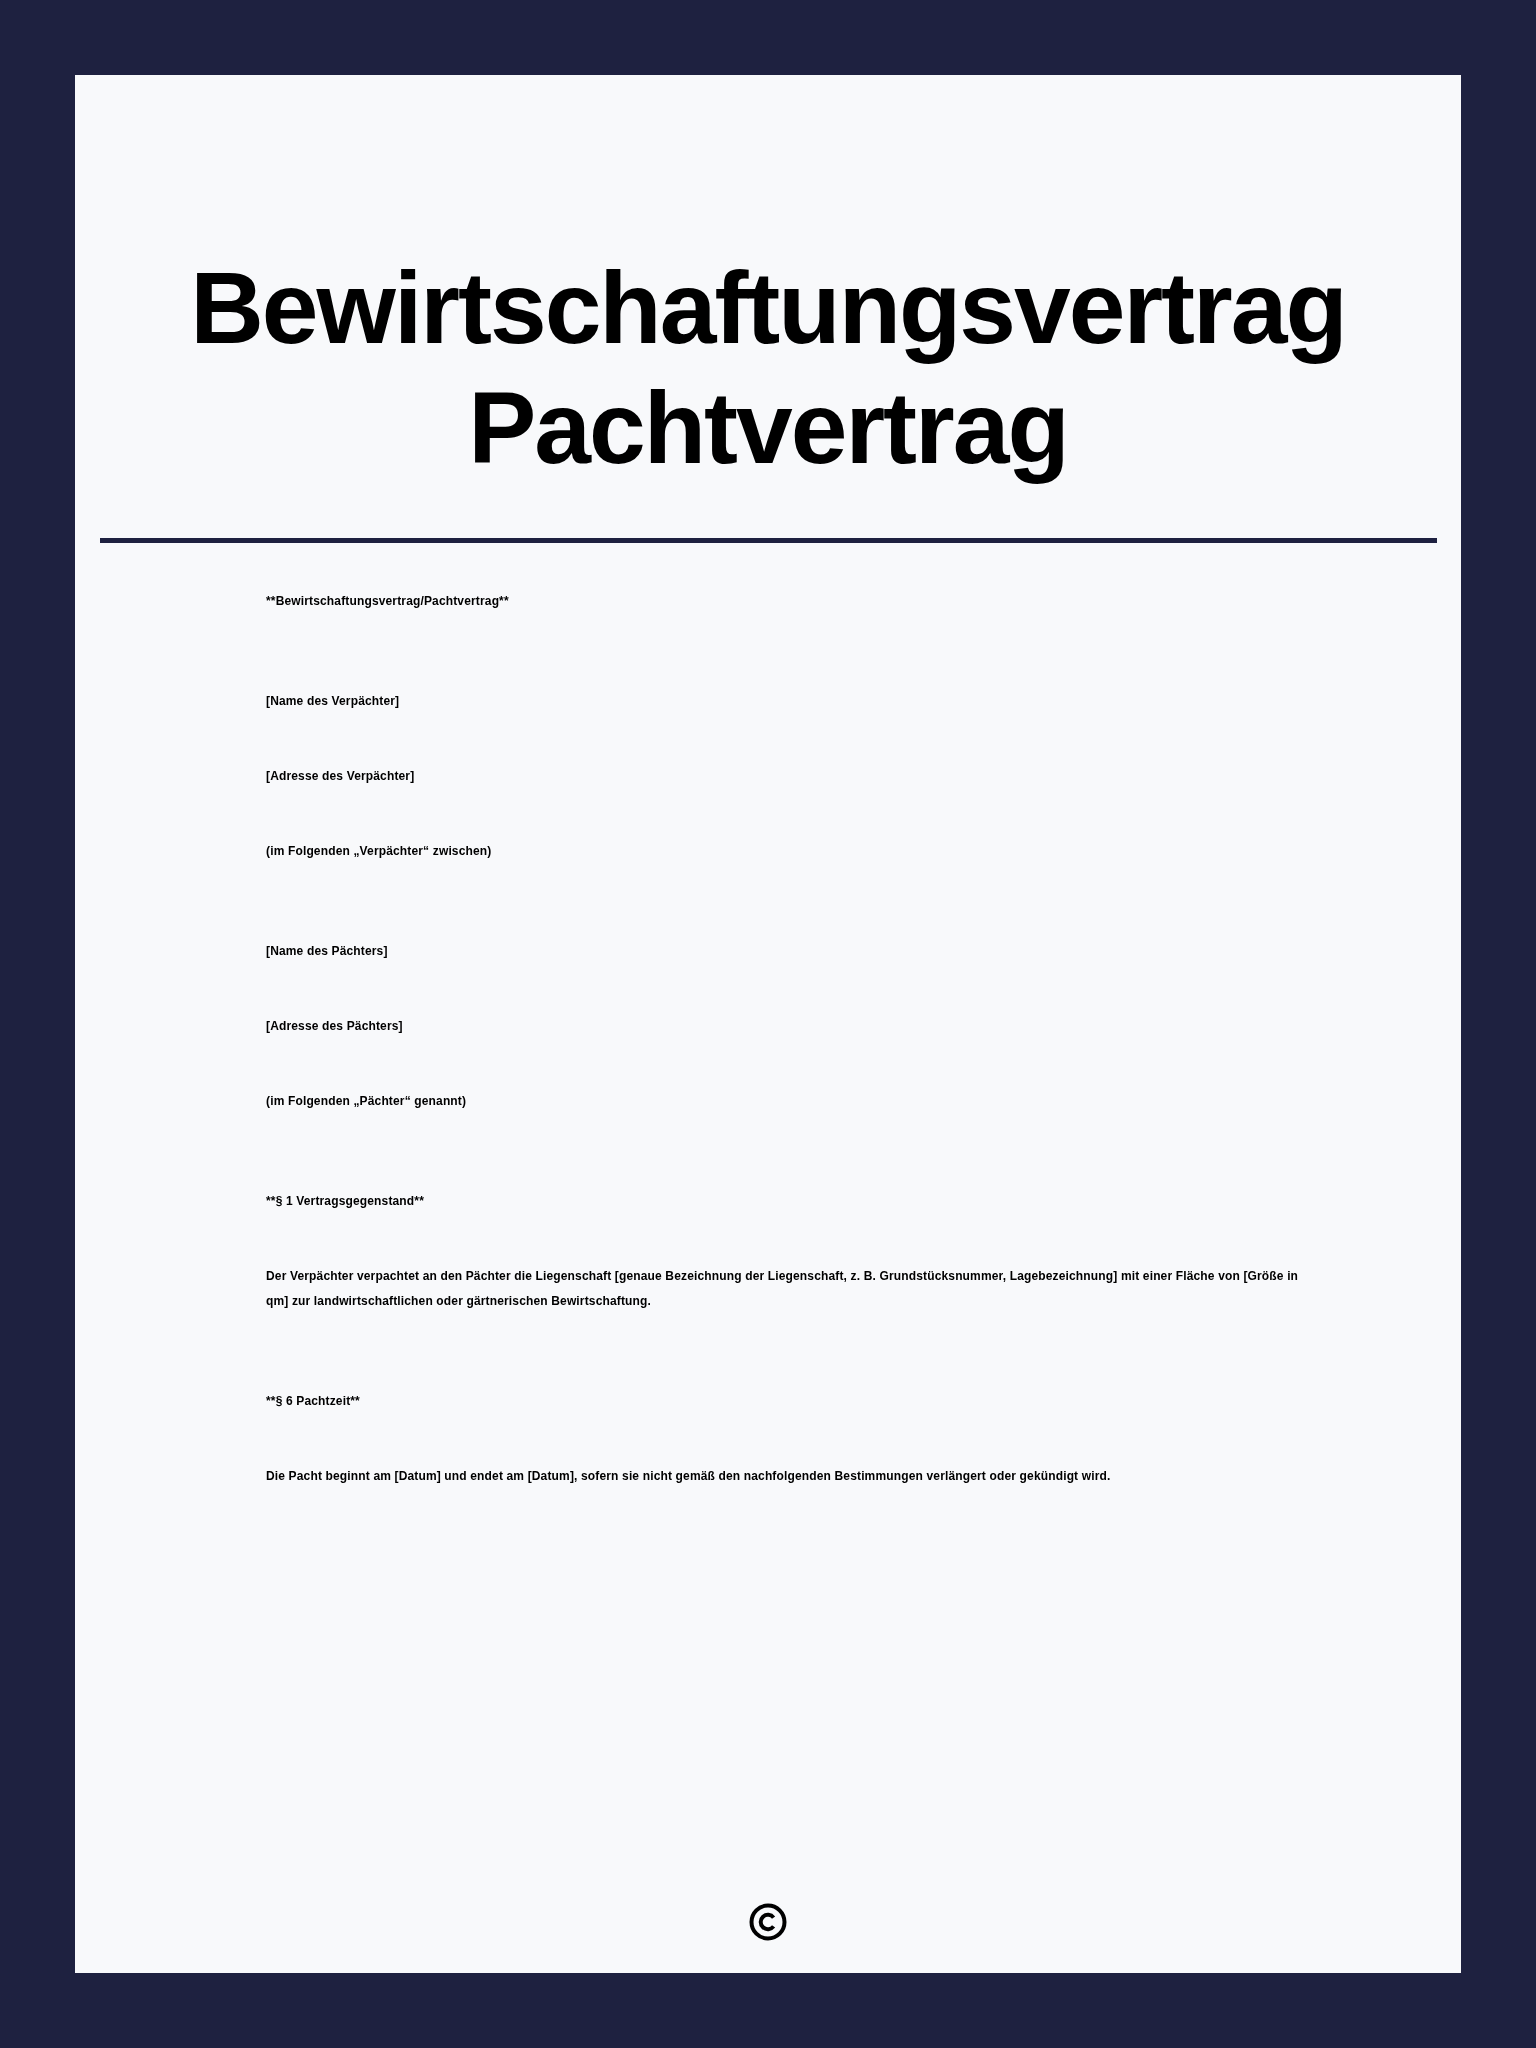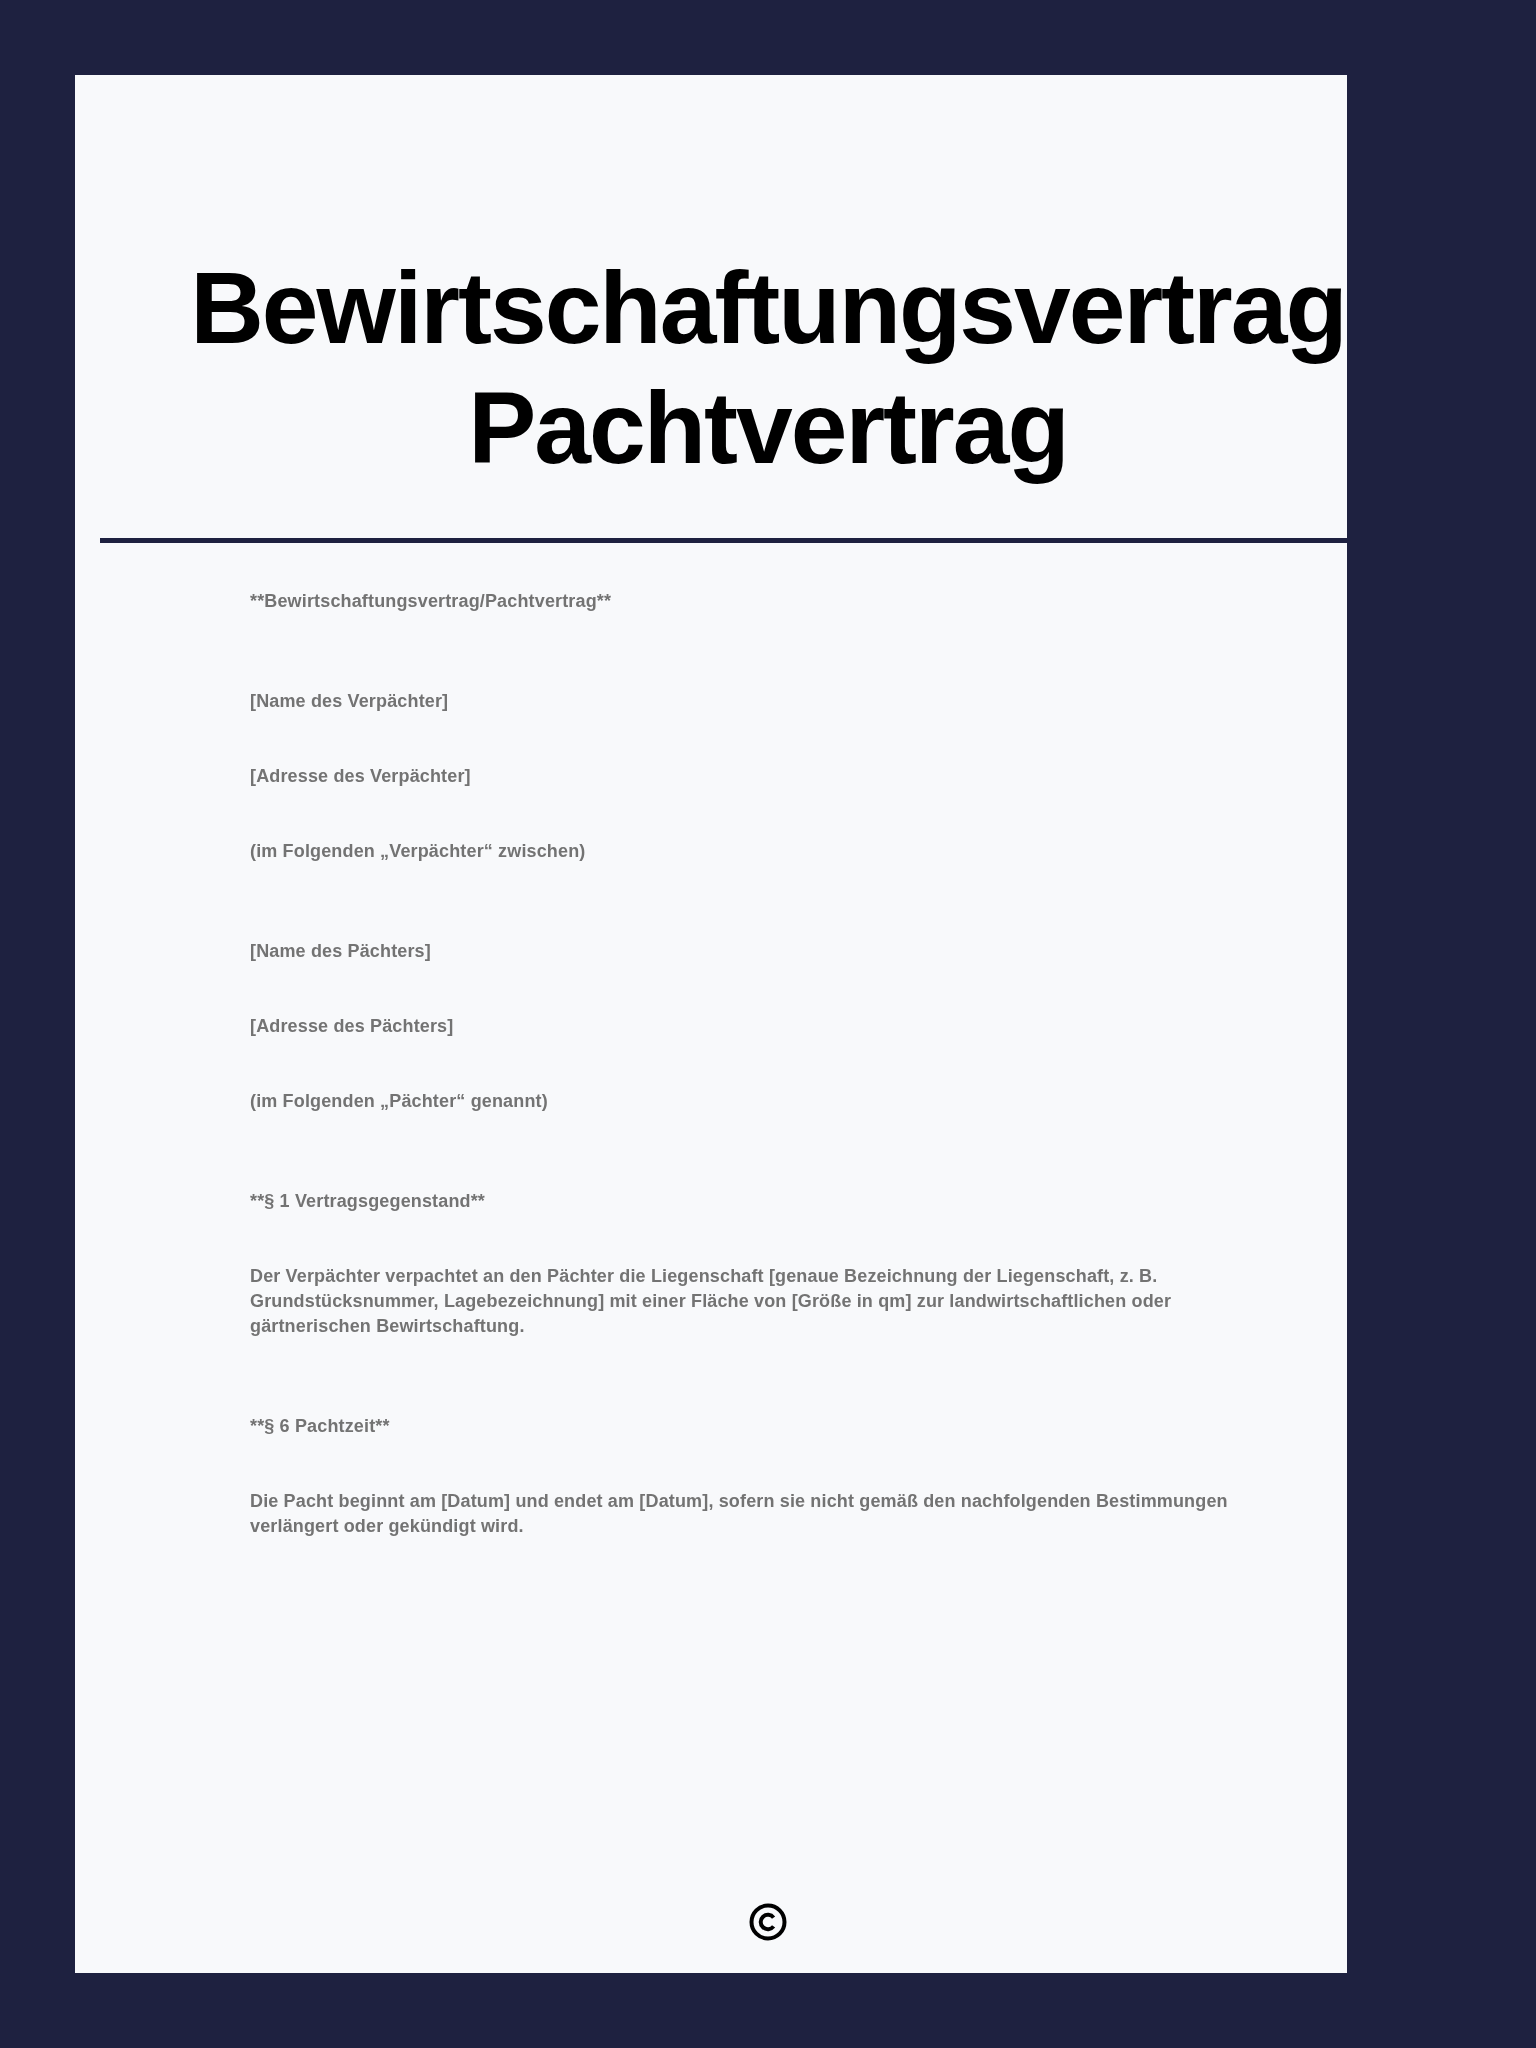--- a/index.html
+++ b/index.html
@@ -11,21 +11,21 @@
       height: 2048px;
       background: #1e2140;
       position: relative;
       overflow: hidden;
       font-family: "Liberation Sans", sans-serif;
     }
     .page {
       position: absolute;
       left: 75px;
       top: 75px;
-      width: 1272px;
+      width: 1386px;
       height: 1898px;
       background: #f8f9fb;
     }
     .doc-title {
       position: absolute;
       left: 0;
       top: 173px;
       width: 1386px;
       margin: 0;
       text-align: center;
@@ -42,29 +42,29 @@
     .title-rule {
       position: absolute;
       left: 25px;
       top: 463px;
       width: 1337px;
       height: 5px;
       background: #1e2140;
     }
     .doc-body {
       position: absolute;
-      left: 175px;
+      left: 191px;
       top: 514px;
       width: 1040px;
       font-family: "Liberation Sans", sans-serif;
       font-weight: 700;
-      font-size: 18px;
+      font-size: 12px;
       line-height: 25px;
       letter-spacing: 0.15px;
-      color: #737373;
+      color: #000000;
     }
     .doc-body p {
       margin: 0 0 50px 0;
     }
     .doc-body .spacer {
       height: 25px;
     }
     .copyright {
       position: absolute;
       left: 0;

